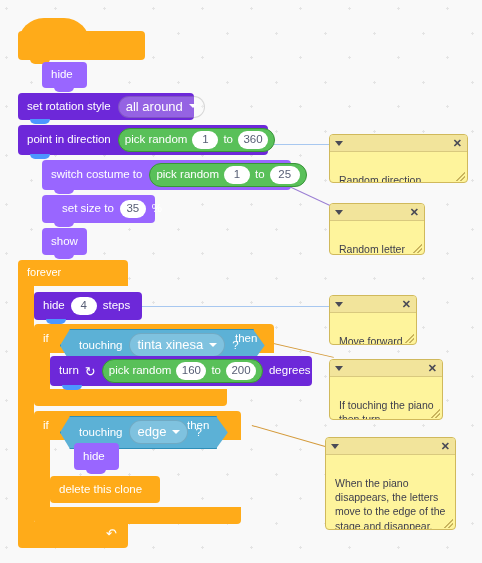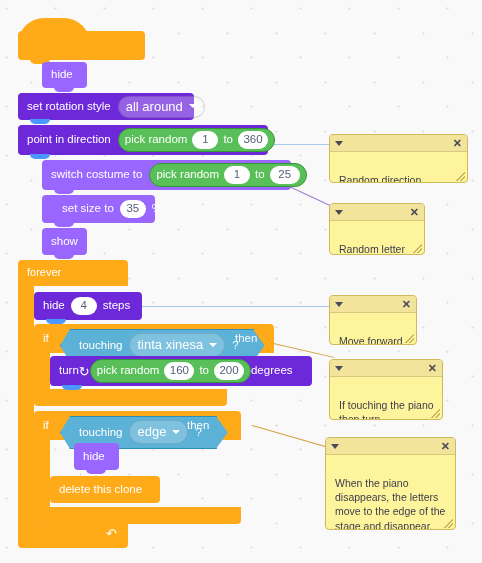--- a/index.html
+++ b/index.html
@@ -326,21 +326,21 @@
           <span>tinta xinesa</span>
           <span class="caret"></span>
         </span>
         <span>?</span>
       </span>
     </div>
 
     <div style="position:absolute; left:201px; top:8px; color:#fff; font-size:11.5px;">then</div>
   </div>
 
-  <div class="blk c-motion" style="left:50px; top:356px; width:262px; height:30px; padding-left:9px; ">
+  <div class="blk c-motion" style="left:50px; top:356px; width:262px; height:30px; padding-left:9px; gap:6px;">
     <span class="lbl">turn</span>
     <span style="font-size:13px;">↻</span>
     <span class="reporter">
       <span>pick random</span>
       <span class="num wide">160</span>
       <span>to</span>
       <span class="num wide">200</span>
     </span>
     <span class="lbl">degrees</span>
     <div class="notch n-motion"></div>

